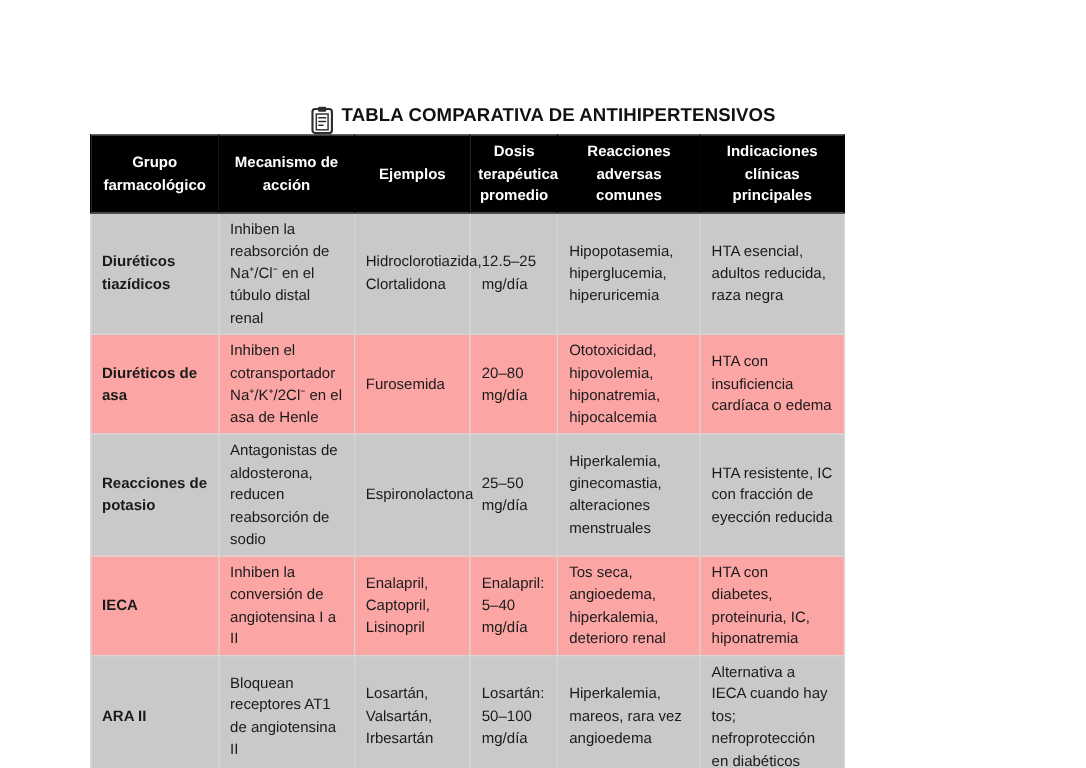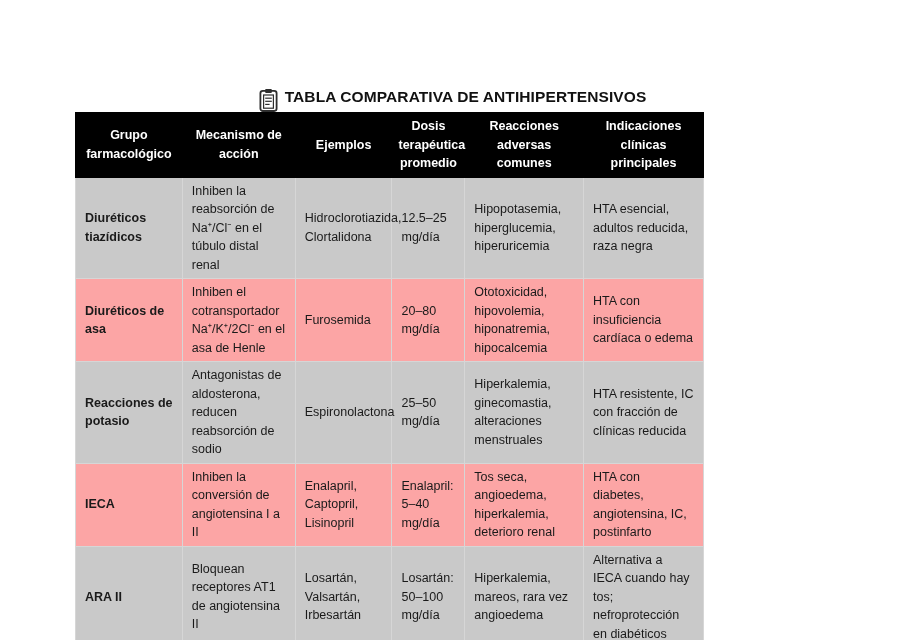--- a/index.html
+++ b/index.html
@@ -116,29 +116,29 @@
         <td>20–80 mg/día</td>
         <td>Ototoxicidad, hipovolemia, hiponatremia, hipocalcemia</td>
         <td>HTA con insuficiencia cardíaca o edema</td>
       </tr>
       <tr class="r2 shaded">
         <td class="group">Reacciones de potasio</td>
         <td>Antagonistas de aldosterona, reducen reabsorción de sodio</td>
         <td>Espironolactona</td>
         <td>25–50 mg/día</td>
         <td>Hiperkalemia, ginecomastia, alteraciones menstruales</td>
-        <td>HTA resistente, IC con fracción de clínicas reducida</td>
+        <td>HTA resistente, IC con fracción de eyección reducida</td>
       </tr>
       <tr class="r3">
         <td class="group">IECA</td>
         <td>Inhiben la conversión de angiotensina I a II</td>
         <td>Enalapril, Captopril, Lisinopril</td>
         <td>Enalapril: 5–40 mg/día</td>
         <td>Tos seca, angioedema, hiperkalemia, deterioro renal</td>
-        <td>HTA con diabetes, angiotensina, IC, postinfarto</td>
+        <td>HTA con diabetes, proteinuria, IC, hiponatremia</td>
       </tr>
       <tr class="r4 shaded">
         <td class="group">ARA II</td>
         <td>Bloquean receptores AT1 de angiotensina II</td>
         <td>Losartán, Valsartán, Irbesartán</td>
         <td>Losartán: 50–100 mg/día</td>
         <td>Hiperkalemia, mareos, rara vez angioedema</td>
         <td>Alternativa a IECA cuando hay tos; nefroprotección en diabéticos</td>
       </tr>
     </tbody>

